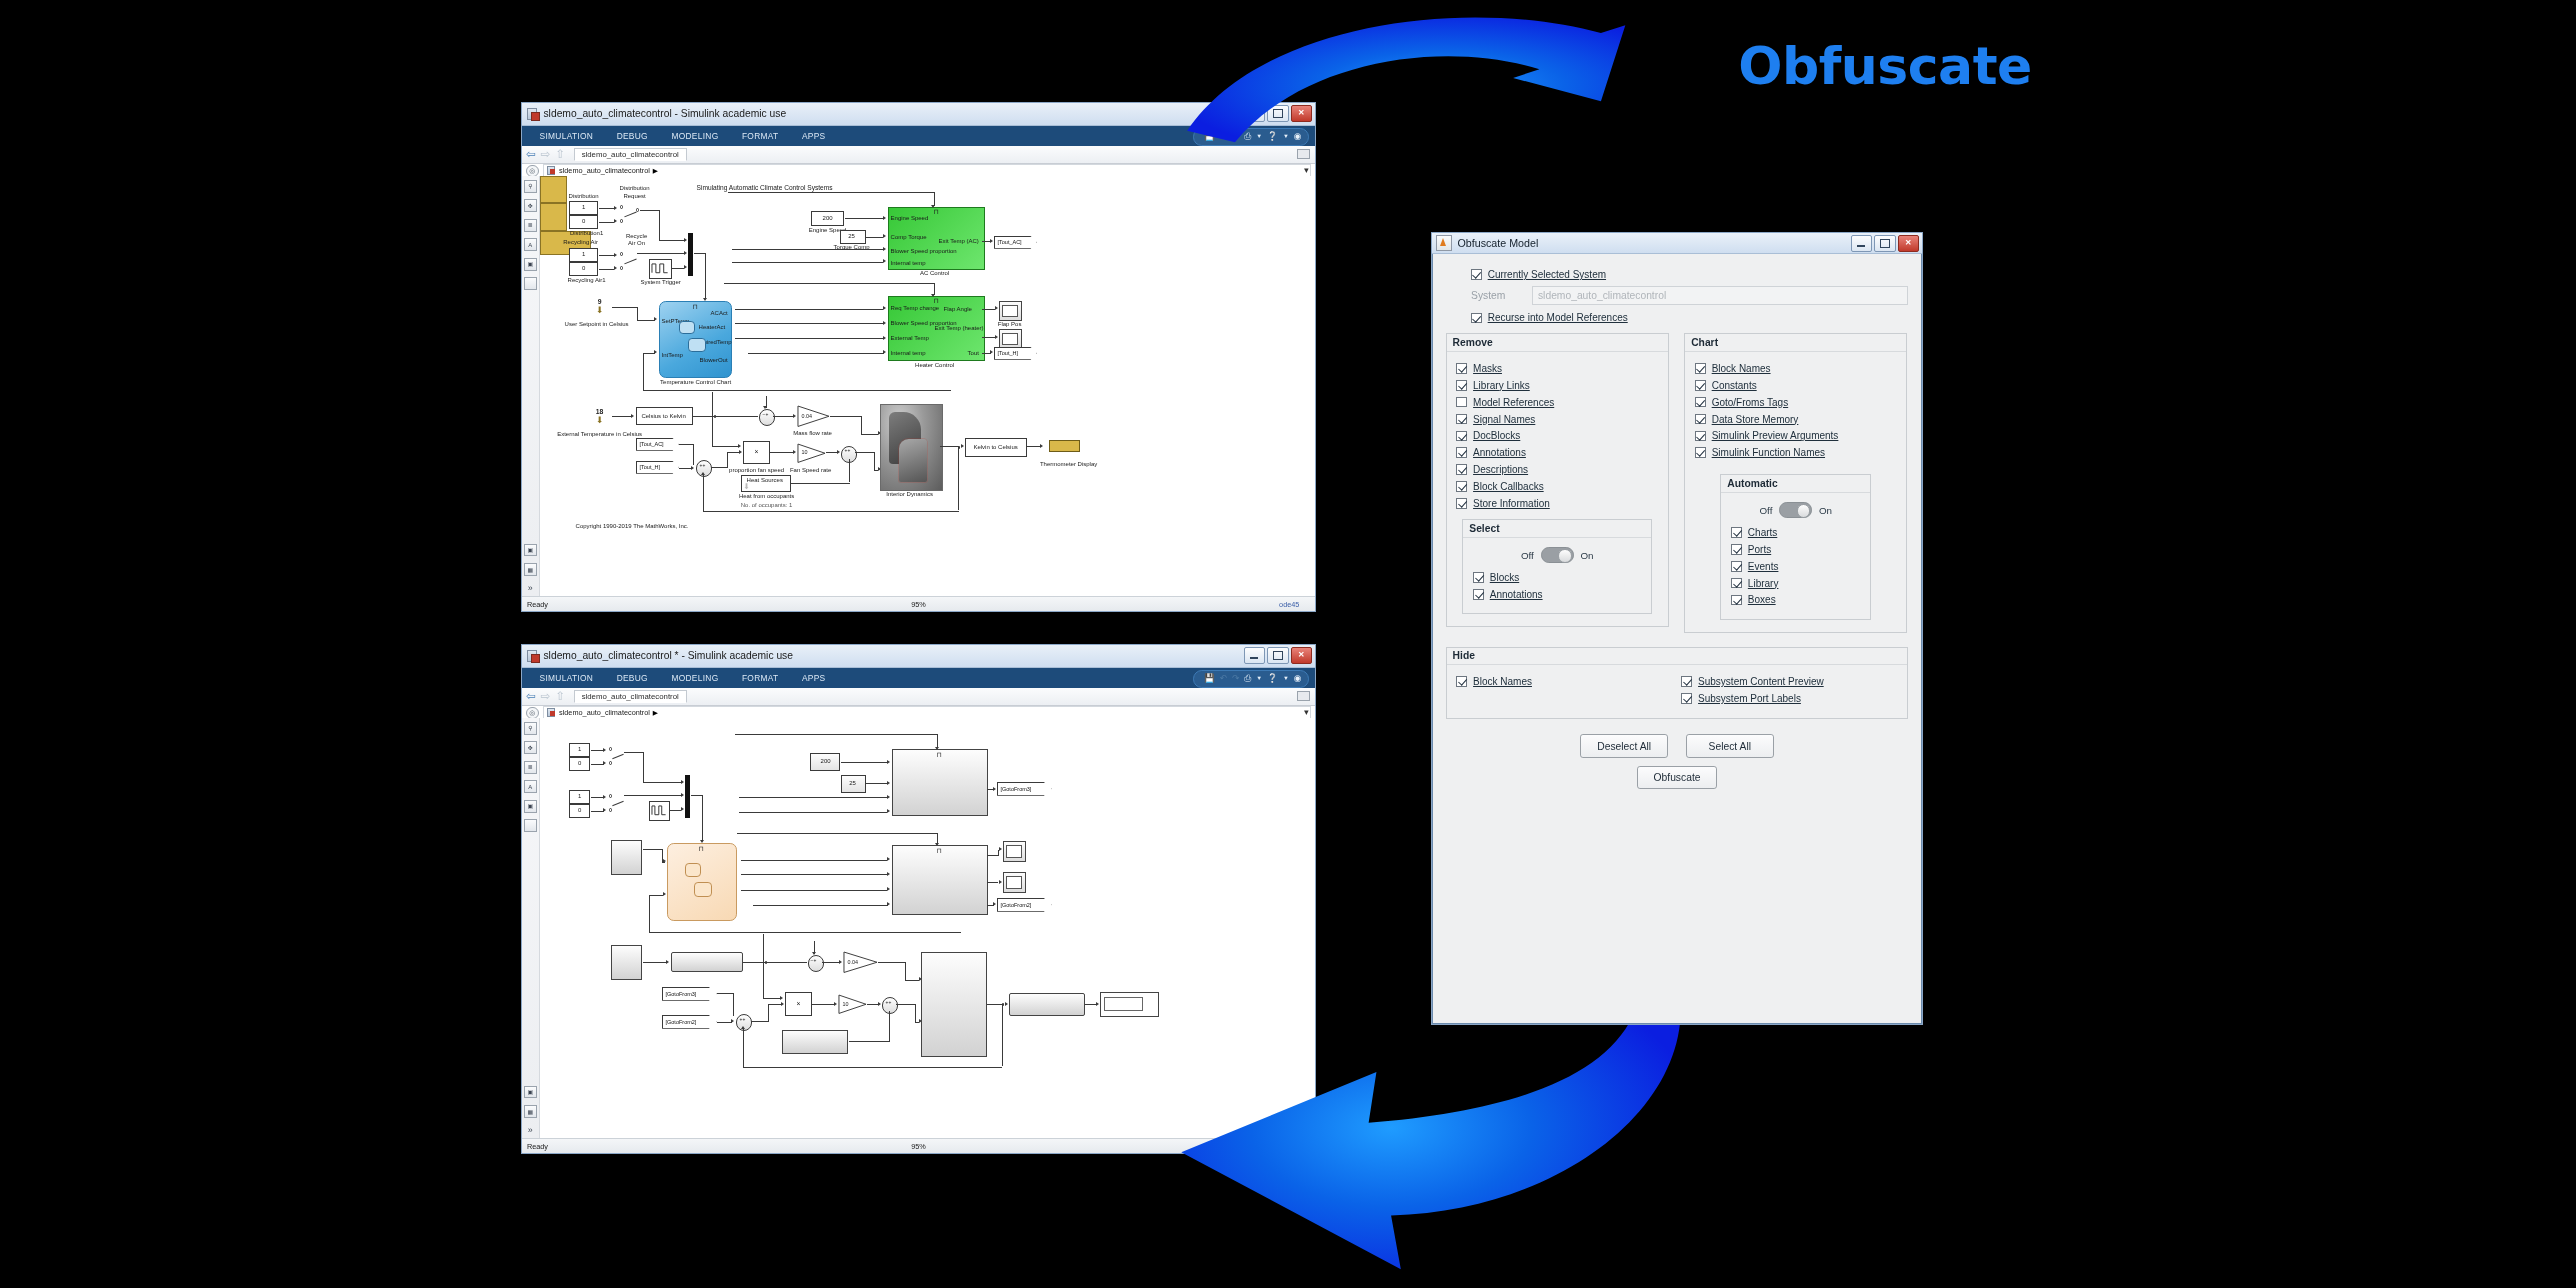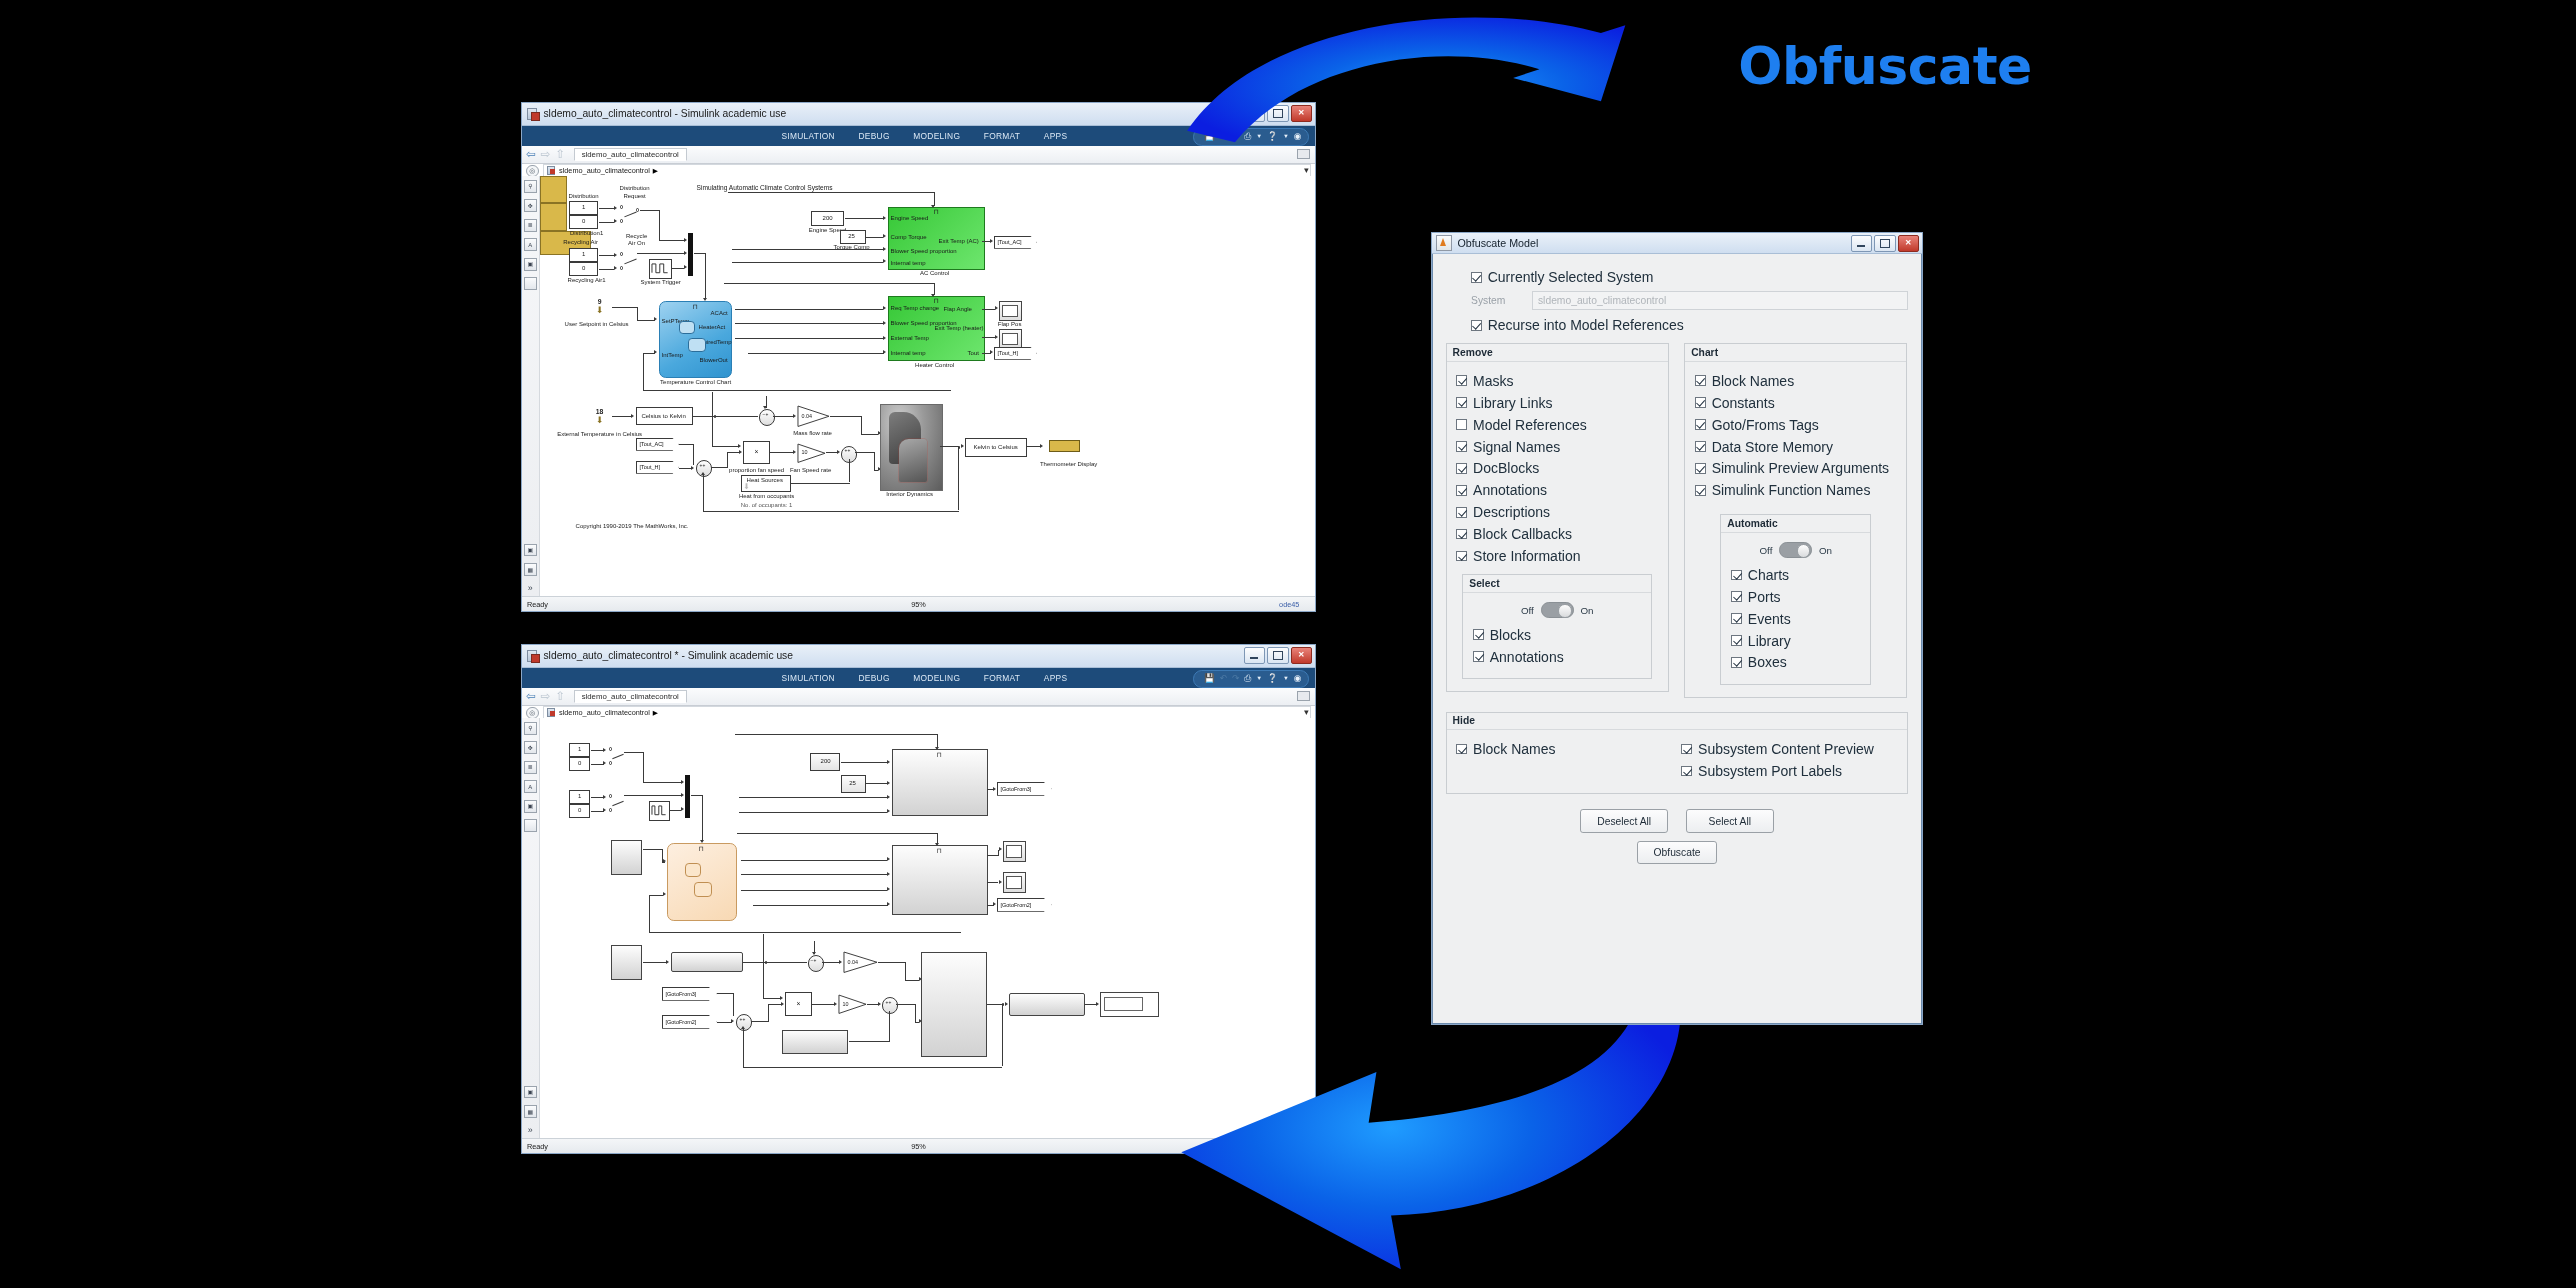--- a/index.html
+++ b/index.html
@@ -20,21 +20,21 @@
         background:#c0392b;border:1px solid #7b2a20;}
   .slwin .titlebar .ttl{font-size:10.3px;color:#1a1a1a;white-space:nowrap;}
   .winbtns{position:absolute;right:2.9px;top:2px;display:flex;gap:2px;}
   .winbtn{width:19.5px;height:14.6px;border:1px solid #7e97b5;border-radius:2px;
       background:linear-gradient(#fdfdfe,#dbe6f2);display:flex;align-items:center;justify-content:center;
       font-size:7.8px;color:#2b3a4a;line-height:1;}
   .winbtn.close{background:linear-gradient(#e9837a,#c0392b);border-color:#8d2b20;color:#fff;font-weight:bold;}
   .winbtn .mn{display:block;width:7.8px;height:2px;background:#31455c;margin-top:4.9px;}
   .winbtn .mx{display:block;width:7.8px;height:6.8px;border:1.5px solid #31455c;}
 
-  .ribbon{height:20.5px;background:#1d4b7a;display:flex;align-items:center;position:relative;justify-content:center;}
+  .ribbon{height:20.5px;background:#1d4b7a;display:flex;align-items:center;position:relative;}
   .ribbon .tab{color:#dce9f6;font-size:8.4px;letter-spacing:0.3px;padding:0 5.9px;margin-left:11.7px;}
   .qat{position:absolute;right:5.9px;top:2px;height:16.6px;display:flex;align-items:center;gap:4.9px;
        background:#2a5c8f;border-radius:8.8px;padding:0 6.8px 0 9.8px;border:1px solid #3d7ab5;}
   .qat span{color:#e8f1fa;font-size:8.8px;line-height:1;}
   .qat .dis{color:#4e7ba6;}
 
   .navbar{height:16.6px;background:linear-gradient(#fbfcfd,#eceff3);border-bottom:1px solid #c8cdd4;
           display:flex;align-items:center;padding:0 3.9px;gap:4.9px;position:relative;}
   .navarrow{font-size:11.7px;line-height:1;color:#4a7fb5;}
   .navarrow.dim{color:#b9c4cf;}
@@ -112,21 +112,21 @@
       background:linear-gradient(#fafbfc,#e2e6ea);position:relative;}
   .dlg .dtitle .mico:after{content:"";position:absolute;left:2.9px;top:2px;width:0;height:0;
       border-left:3.9px solid transparent;border-right:3.9px solid transparent;border-bottom:8.8px solid #e07b1f;}
   .dlg .dtitle .dttxt{font-size:10.7px;color:#14202c;}
   .dbody{padding:9.8px 13.7px 9.8px 13.7px;}
   .cbrow{display:flex;align-items:center;margin:5.9px 0;}
   .cb{width:10.7px;height:10.7px;border:1px solid #6d7680;background:#fff;margin-right:5.9px;
       position:relative;flex:0 0 auto;box-sizing:border-box;}
   .cb.on:after{content:"";position:absolute;left:2.4px;top:0px;width:3.9px;height:7.3px;
       border:solid #21303f;border-width:0 1.6px 1.6px 0;transform:rotate(42deg);}
-  .cblabel{font-size:14px;color:#20303d;white-space:nowrap;}
+  .cblabel{font-size:10px;color:#20303d;white-space:nowrap;text-decoration:underline;}
   .fieldrow{display:flex;align-items:center;margin:3.9px 0 7.8px 25.4px;}
   .fieldrow .flab{font-size:10.3px;color:#9aa1a8;width:61px;}
   .fieldin{flex:1;height:16.6px;border:1px solid #cfd3d7;background:#f2f3f4;
       font-size:10.3px;color:#b0b5ba;display:flex;align-items:center;padding:0 4.9px;}
   .group{border:1px solid #c9cdd1;background:#eff0f1;position:relative;}
   .ghdr{font-size:10.3px;font-weight:bold;color:#1d2a36;padding:2.9px 5.9px;border-bottom:1px solid #d7dadd;}
   .gbody{padding:4.9px 9.8px 7.8px 9.8px;}
   .toggrow{display:flex;align-items:center;justify-content:center;gap:6.8px;margin:4.9px 0 8.8px 0;}
   .toggrow span{font-size:9.8px;color:#2b3a47;}
   .switch{width:31px;height:13.7px;border-radius:7.8px;background:#9a9fa4;position:relative;border:1px solid #8a9095;}

